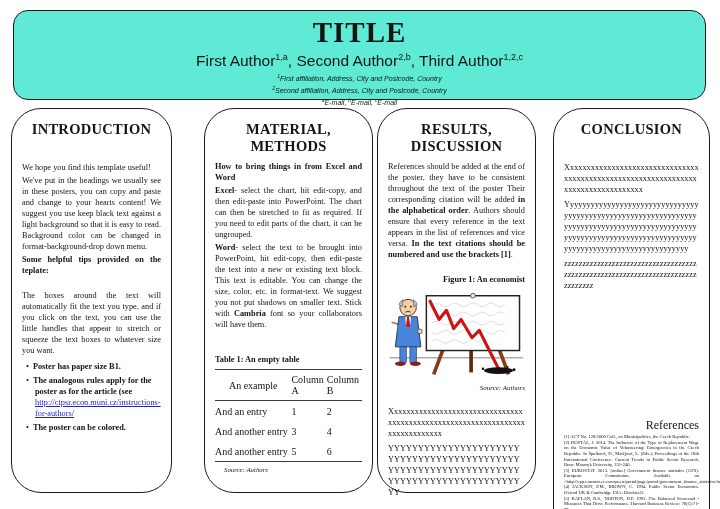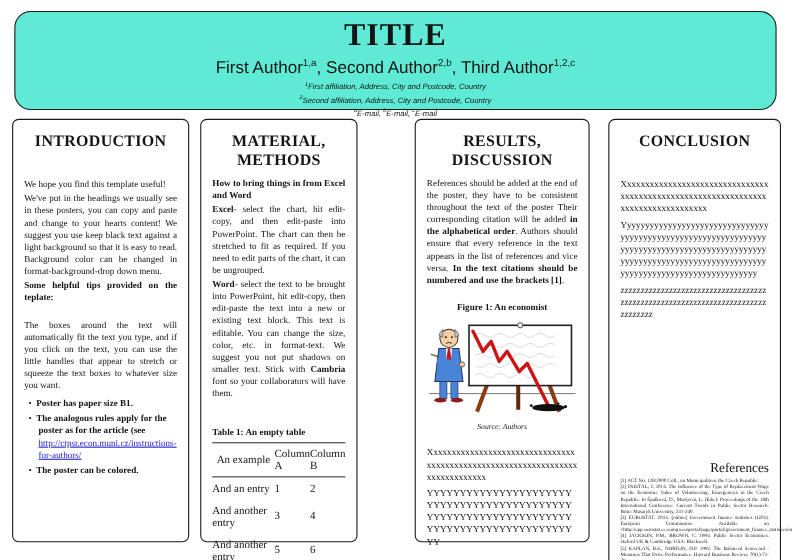--- a/index.html
+++ b/index.html
@@ -12,24 +12,24 @@
     text-align:center;background:#5eead4;}
   .poster-title{margin:5px 0 0;font-size:29px;line-height:32px;font-weight:bold;
     letter-spacing:1px;font-family:"Liberation Serif",serif;}
   .authors{font-family:"Liberation Sans",sans-serif;font-size:15.5px;line-height:19px;}
   .authors sup{font-size:9px;}
   .affiliations{font-family:"Liberation Sans",sans-serif;font-style:italic;
     font-size:7px;line-height:8.8px;margin-top:2px;}
   .affiliations sup{font-size:5px;}
 
   
-  .col{position:absolute;top:108px;border:1.6px solid #1b1b1b;border-radius:6px;
+  .col{position:absolute;top:108px;border:1.6px solid #1b1b1b;border-radius:30px;
     box-sizing:border-box;background:#fff;padding:8px 10px;display:flex;flex-direction:column;}
   #col-introduction{left:11px;width:161px;height:385px;}
-  #col-material-methods{left:182px;width:143px;height:385px;}
+  #col-material-methods{left:204px;width:169px;height:385px;}
   #col-results-discussion{left:377px;width:159px;height:385px;}
   #col-conclusion{left:553px;width:157px;height:449px;}
   .col h2{margin:4px 0 6px;text-align:center;font-size:14.5px;line-height:17px;
     font-weight:bold;letter-spacing:.3px;}
   .col-body{flex:1;display:flex;flex-direction:column;font-size:8.3px;line-height:11px;
     text-align:justify;min-height:0;}
   #col-introduction .col-body{padding-top:18px;}
   #col-conclusion .col-body{padding-top:18px;}
 
   .para{margin:0 0 2px;}
@@ -51,21 +51,21 @@
   .tbl-caption{font-weight:bold;font-size:8.3px;margin-bottom:4px;}
   .tbl-wrap table{width:100%;border-collapse:collapse;font-size:10px;
     border-top:1.2px solid #3a3a3a;border-bottom:1.2px solid #3a3a3a;}
   .tbl-wrap th{font-weight:normal;padding:4px 0;border-bottom:1px solid #3a3a3a;text-align:left;}
   .tbl-wrap th:first-child{text-align:center;}
   .tbl-wrap td{padding:4.5px 0;}
   .tbl-wrap col.c1{width:52%;} .tbl-wrap col.c2{width:24%;} .tbl-wrap col.c3{width:24%;}
   .tbl-source{font-style:italic;font-size:6.8px;margin-top:2px;padding-left:9px;}
 
   
-  .fig{margin-top:12px;text-align:center;}
+  .fig{margin-top:12px;text-align:right;}
   .fig-caption{font-weight:bold;font-size:8.3px;margin-bottom:4px;}
   .fig svg{display:block;width:100%;height:92px;}
   .fig-source{font-style:italic;font-size:7px;margin-top:2px;}
 
   
   .refs{margin-top:auto;text-align:justify;padding-bottom:2px;}
   .refs-heading{text-align:right;font-weight:normal;font-size:12px;line-height:13px;margin-bottom:2px;}
   .ref-item{font-size:4.6px;line-height:5.6px;}
 </style>
 </head>

